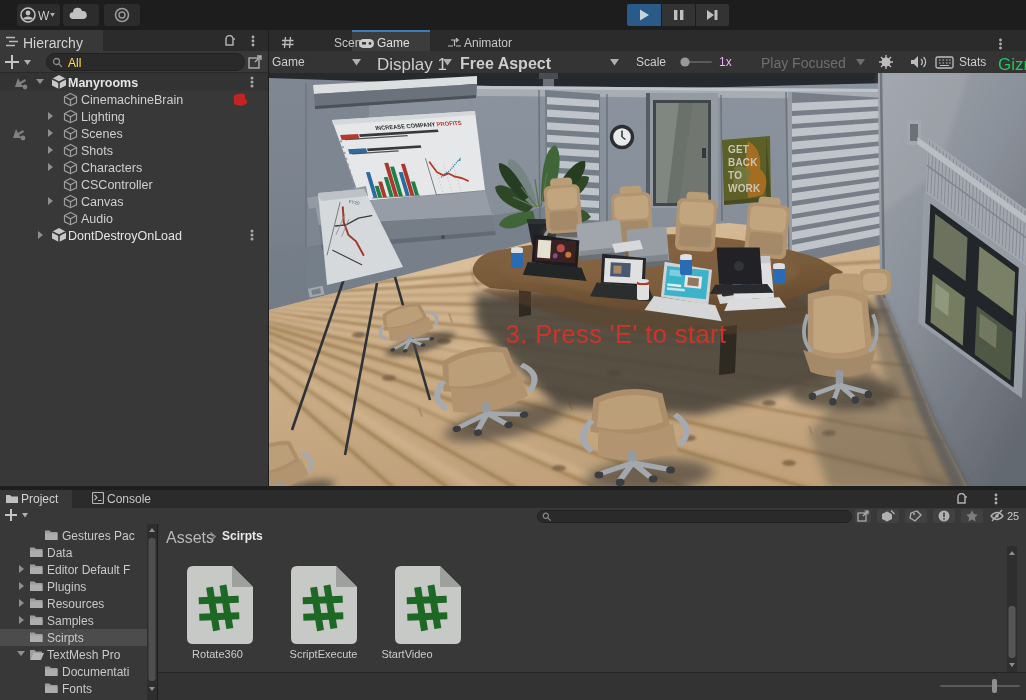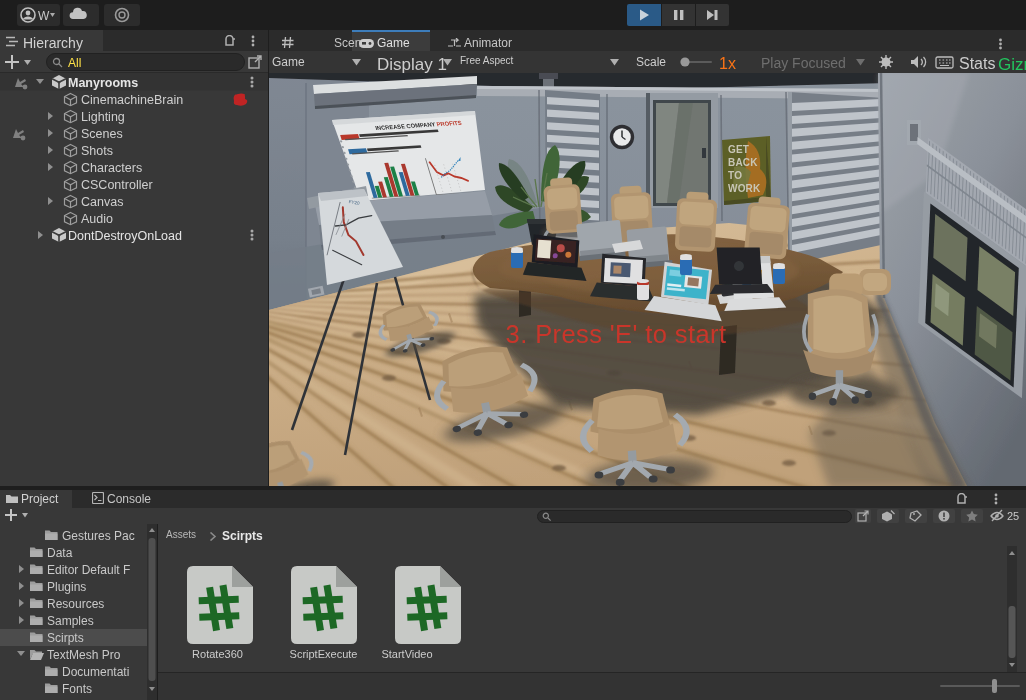--- a/index.html
+++ b/index.html
@@ -208,43 +208,43 @@
   </svg>
   <div class="abs" id="game-tools"></div>
   <div class="txt" style="left:272px;top:55px;font-size:12px;color:#cdcdcd;">Game</div>
   <svg class="abs" style="left:352px;top:59px;" width="10" height="7" viewBox="0 0 10 7">
       <path d="M0 0 h9 l-4.5 6.5 z" fill="#b0b0b0"></path>
     </svg>
   <div class="txt" style="left:377px;top:55px;font-size:17px;color:#cdcdcd;">Display 1</div>
   <svg class="abs" style="left:443px;top:59px;" width="10" height="7" viewBox="0 0 10 7">
       <path d="M0 0 h9 l-4.5 6.5 z" fill="#b0b0b0"></path>
     </svg>
-  <div class="txt" style="left:460px;top:55px;font-size:10px;color:#cdcdcd;">Free Aspect</div>
+  <div class="txt" style="left:460px;top:55px;font-size:16px;color:#cdcdcd;font-weight:bold;">Free Aspect</div>
   <svg class="abs" style="left:610px;top:59px;" width="10" height="7" viewBox="0 0 10 7">
       <path d="M0 0 h9 l-4.5 6.5 z" fill="#b0b0b0"></path>
     </svg>
   <div class="txt" style="left:636px;top:55px;font-size:12px;color:#cdcdcd;">Scale</div>
   <svg class="abs" style="left:678px;top:57px;" width="36" height="10" viewBox="0 0 36 10">
     <rect x="8" y="4" width="26" height="2" rx="1" fill="#5b5b5b"></rect>
     <circle cx="7" cy="5" r="4.6" fill="#999999"></circle>
   </svg>
-  <div class="txt" style="left:719px;top:55px;font-size:16px;color:#f97316;">1x</div>
+  <div class="txt" style="left:719px;top:55px;font-size:12px;color:#f0abfc;">1x</div>
   <div class="txt" style="left:761px;top:55px;font-size:14px;color:#6e6e6e;">Play Focused</div>
   <svg class="abs" style="left:856px;top:59px;" width="10" height="7" viewBox="0 0 10 7">
       <path d="M0 0 h9 l-4.5 6.5 z" fill="#6e6e6e"></path>
     </svg>
   <svg class="abs" style="left:878px;top:54px;" width="78" height="16" viewBox="0 0 78 16">
     <circle cx="8" cy="8" r="4.5" fill="#bdbdbd"></circle>
     <path d="M8 1 v3 M8 12 v3 M1 8 h3 M12 8 h3 M3 3 l2.4 2.4 M13 3 l-2.4 2.4 M3 13 l2.4-2.4 M13 13 l-2.4-2.4" stroke="#bdbdbd" stroke-width="1.4"></path>
     <path d="M33 6 h3 l4-4 v12 l-4-4 h-3 z" fill="#bdbdbd"></path>
     <path d="M43 5 a4 4 0 0 1 0 6 M45.5 3 a7 7 0 0 1 0 10" stroke="#bdbdbd" stroke-width="1.3" fill="none"></path>
     <rect x="58" y="3" width="17" height="11" rx="1.5" fill="none" stroke="#bdbdbd" stroke-width="1.3"></rect>
     <path d="M61 6 h1.6 M64.5 6 h1.6 M68 6 h1.6 M71 6 h1.6 M61 9 h1.6 M64.5 9 h1.6 M68 9 h1.6 M71 9 h1.6 M62 11.5 h9" stroke="#bdbdbd" stroke-width="1.1"></path>
   </svg>
-  <div class="txt" style="left:959px;top:55px;font-size:16px;color:#cdcdcd;text-align:center;">Stats</div>
+  <div class="txt" style="left:959px;top:55px;font-size:12px;color:#cdcdcd;text-align:center;">Stats</div>
   <div class="txt" style="left:998px;top:55px;font-size:17px;color:#22c55e;">Gizm</div>
 
   <div class="abs" id="scene-holder" style="left:269px;top:73px;width:757px;height:415px;background:#8b939e;overflow:hidden;">
 <svg width="757" height="415" viewBox="0 0 757 415" xmlns="http://www.w3.org/2000/svg">
 <defs>
 <linearGradient id="wallL" x1="0" y1="0" x2="0" y2="1">
  <stop offset="0" stop-color="#848c98"></stop>
             <stop offset="0.7" stop-color="#7b8490"></stop>
             <stop offset="1" stop-color="#6f7884"></stop>
 </linearGradient>
@@ -877,21 +877,21 @@
         <path d="M0 1.5 h4.5 l1.5 1.5 H12.5 V11 H0 z" fill="#9d9d9d"></path>
         <path d="M0 4.5 h12.5 v6.5 h-12.5 z" fill="#adadad"></path>
       </g>
 <text x="62" y="168.5" font-size="12" fill="#c9c9c9" font-family="Liberation Sans">Fonts</text>
 <rect x="147" y="0" width="10" height="176" fill="#2e2e2e"></rect>
 <path d="M149 8 l3 -4 l3 4 z" fill="#8f8f8f"></path>
 <path d="M149 163 l3 4 l3 -4 z" fill="#8f8f8f"></path>
 <rect x="148.5" y="14" width="7" height="143" rx="3" fill="#4f4f4f"></rect>
 </svg>
 
-  <div class="txt" style="left:166px;top:529px;font-size:10px;color:#b9b9b9;">Assets</div>
+  <div class="txt" style="left:166px;top:529px;font-size:16px;color:#b9b9b9;">Assets</div>
   <svg class="abs" style="left:209px;top:532px;" width="8" height="9" viewBox="0 0 8 9">
       <path d="M1.5 0.5 l4.5 4 l-4.5 4" stroke="#8a8a8a" stroke-width="1.6" fill="none"></path>
     </svg>
   <div class="txt" style="left:222px;top:529px;font-size:12px;color:#e8e8e8;font-weight:bold;">Scirpts</div>
 
   <svg class="abs" style="left:158px;top:546px;" width="868" height="126" viewBox="0 0 868 126" xmlns="http://www.w3.org/2000/svg">
 <g transform="translate(29,20)">
 <path d="M6 0 H45 L66 21 V72 Q66 78 60 78 H6 Q0 78 0 72 V6 Q0 0 6 0 z" fill="#c7c9c6"></path>
 <path d="M45 0 L66 21 H45 z" fill="#9da09d"></path>
 <g fill="#1d6825" transform="translate(32,42) rotate(-9)">

